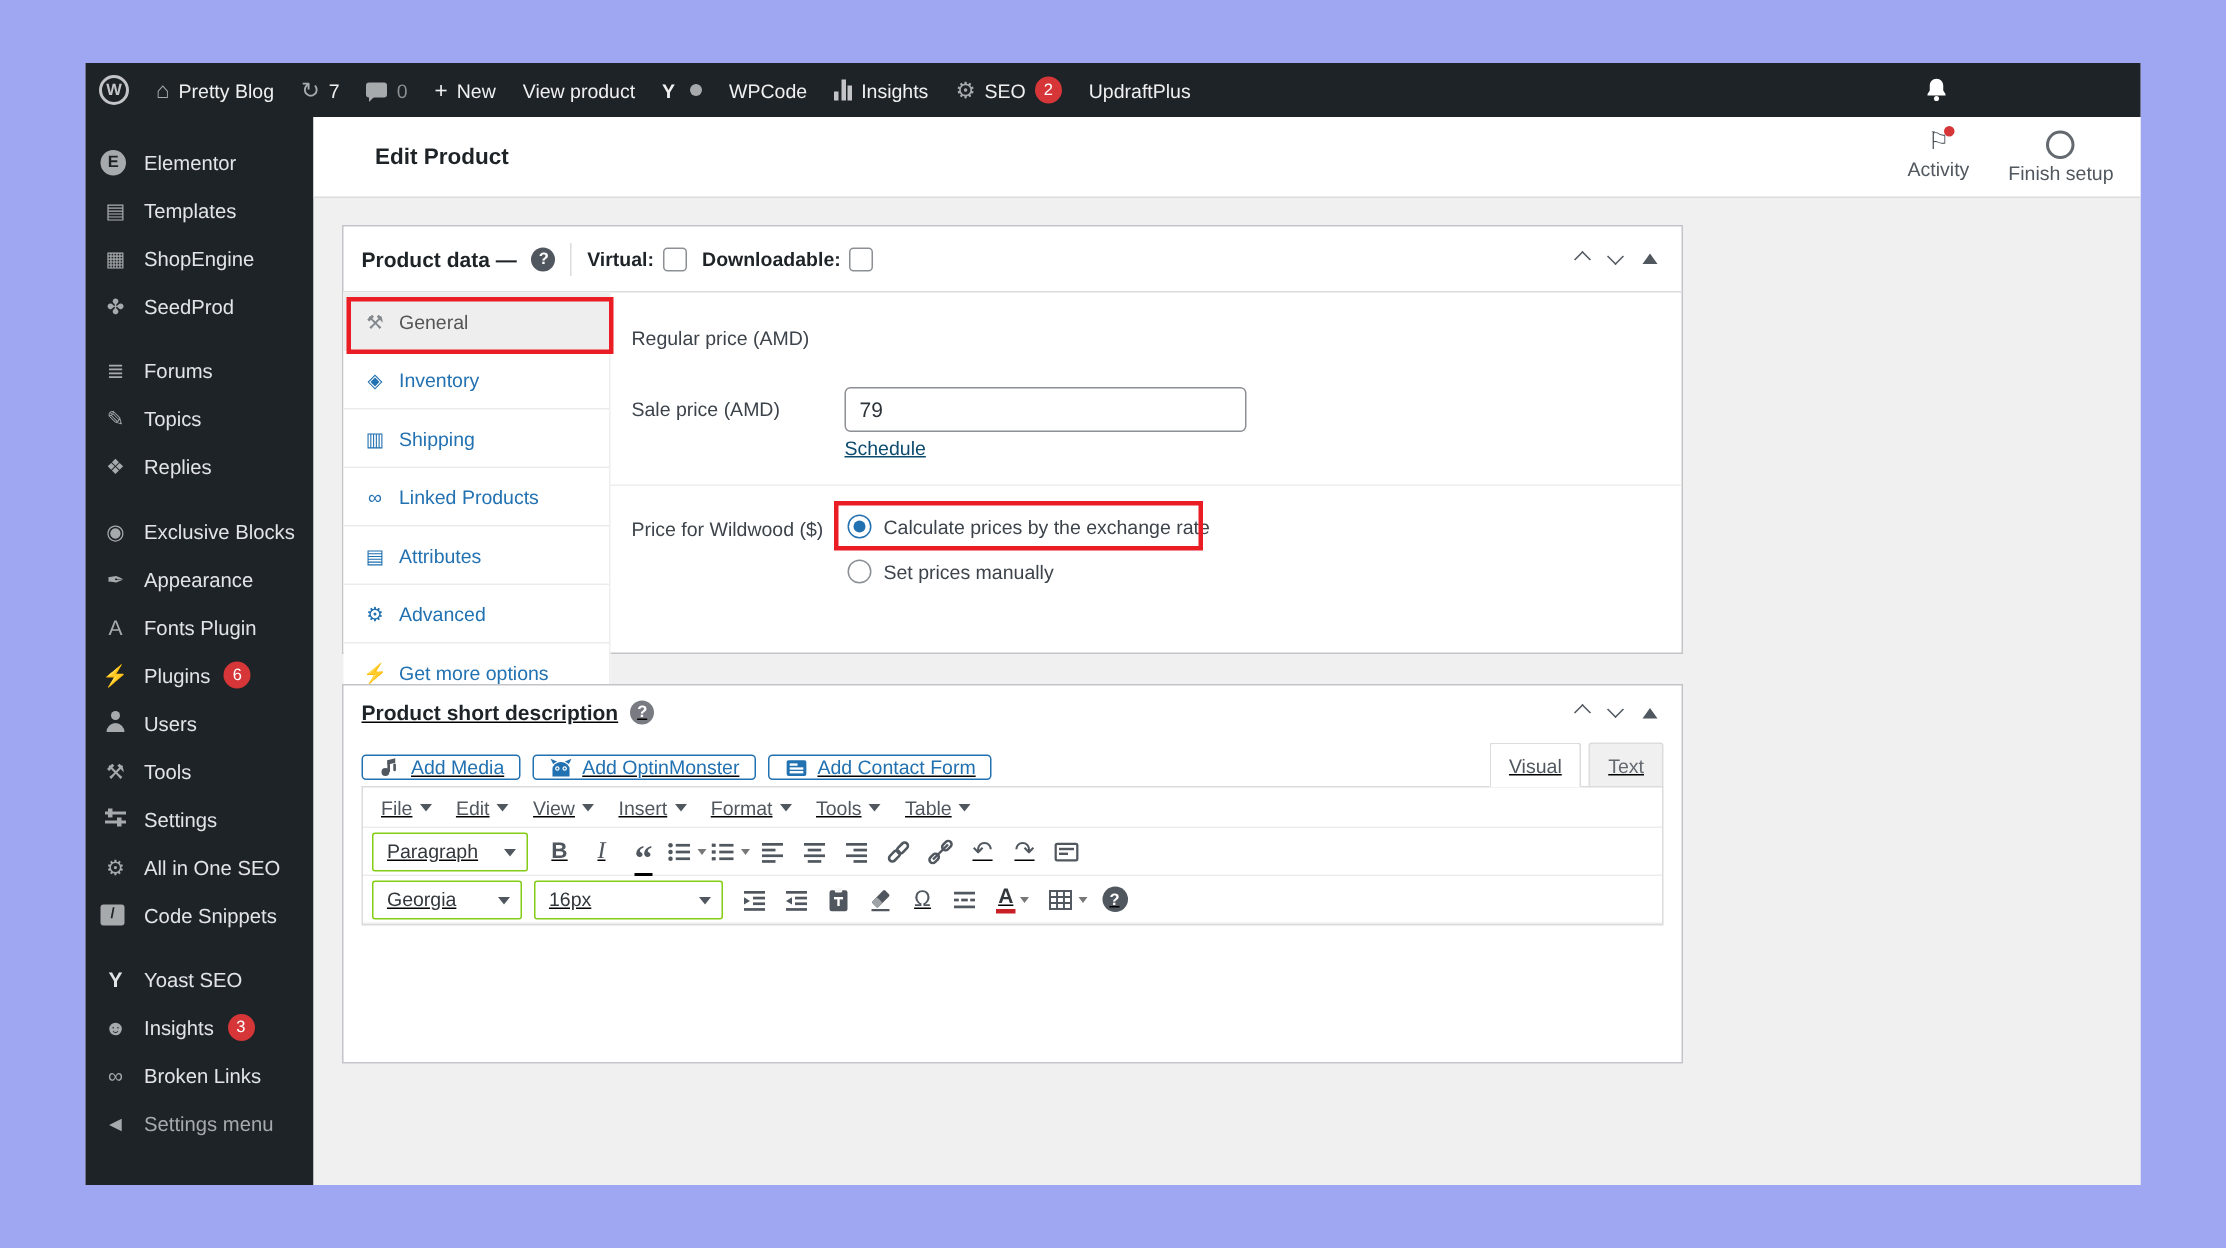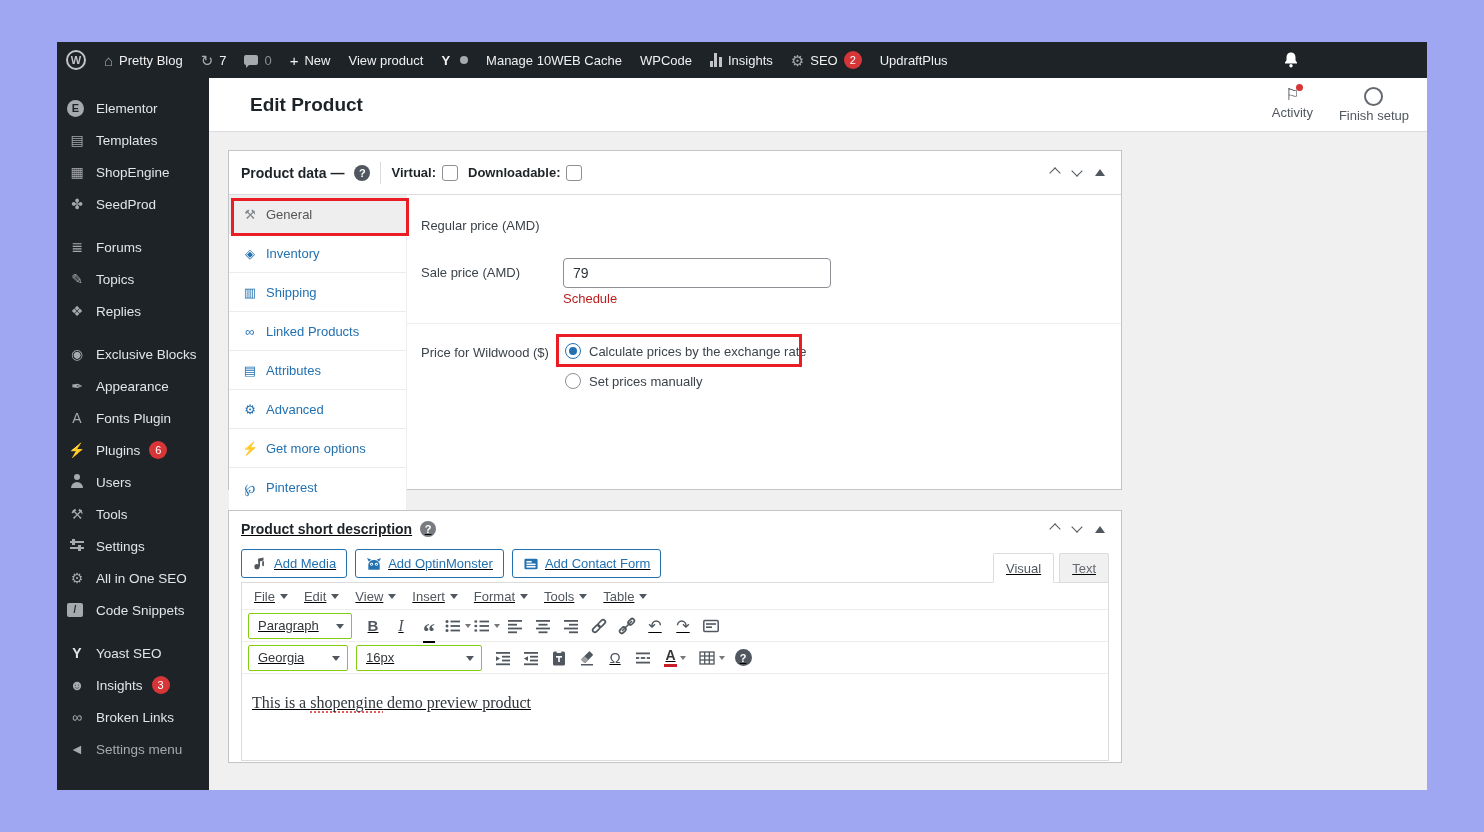--- a/index.html
+++ b/index.html
@@ -34,29 +34,29 @@
   .icon-person { position:relative; width:14px; height:14px; display:inline-block; }
   .icon-person::before { content:""; position:absolute; left:4px; top:0; width:6px; height:6px; border-radius:50%; background:#a7aaad; }
   .icon-person::after { content:""; position:absolute; left:1px; bottom:0; width:12px; height:6px; border-radius:6px 6px 0 0; background:#a7aaad; }
   .icon-sliders { position:relative; width:14px; height:12px; display:inline-block; }
   .icon-sliders::before { content:""; position:absolute; left:0; top:2px; width:14px; height:2px; background:#a7aaad; box-shadow:0 6px 0 #a7aaad; }
   .icon-sliders::after { content:""; position:absolute; left:2px; top:0; width:3px; height:6px; background:#a7aaad; box-shadow:6px 6px 0 #a7aaad; }
 
   
   .main { position:absolute; left:152px; top:36px; width:1218px; height:712px; background:#f0f0f1; overflow:hidden; }
   .page-header { height:54px; background:#fff; border-bottom:1px solid #dcdcde; display:flex; align-items:center; padding:0 18px 0 41px; }
-  .page-title { font-size:19px; font-weight:bold; color:#1d2327; }
+  .page-title { font-size:15px; font-weight:bold; color:#1d2327; }
   .ph-right { margin-left:auto; display:flex; gap:26px; }
   .ph-btn { display:flex; flex-direction:column; align-items:center; gap:2px; color:#50575e; font-size:13px; cursor:pointer; }
   .flag-wrap { position:relative; font-size:16px; line-height:1; color:#3c434a; }
   .flag-dot { position:absolute; right:-4px; top:-3px; width:7px; height:7px; border-radius:50%; background:#d63638; }
   .circle-o { width:19px; height:19px; border:2px solid #646970; border-radius:50%; }
 
   .box { width:894px; margin-left:19px; background:#fff; border:1px solid #c3c4c7; position:relative; }
-  .box1 { margin-top:18px; height:340px; }
+  .box1 { margin-top:18px; height:286px; }
   .box2 { margin-top:20px; height:253px; overflow:hidden;text-decoration:underline; }
 
   
   .pd-header { height:44px; display:flex; align-items:center; padding:0 12px; border-bottom:1px solid #dcdcde; gap:10px; }
   .pd-title { font-size:14px; font-weight:bold; color:#1d2327; white-space:nowrap; }
   .pd-select { position:relative; width:200px; height:30px; border:1px solid #8c8f94; border-radius:4px; font-size:14px; color:#2c3338; line-height:28px; padding:0 26px 0 10px; cursor:pointer; background:#fff; }
   .chev { width:8px; height:8px; border-right:1.8px solid #50575e; border-bottom:1.8px solid #50575e; display:inline-block; }
   .chev.down { transform:rotate(45deg); }
   .chev.up { transform:rotate(-135deg); }
   .pd-select .chev { position:absolute; right:10px; top:9px; }
@@ -70,37 +70,37 @@
   
   .pd-body { display:flex; height:322px; }
   .pd-tabs { width:178px; border-right:1px solid #eee; background:#fff; }
   .pd-tab { height:39px; display:flex; align-items:center; gap:8px; padding-left:13px; font-size:13px; color:#2271b1; border-bottom:1px solid #ececec; cursor:pointer; }
   .pd-tab .ticon-g { width:16px; text-align:center; font-size:13px; }
   .pd-tab.active { background:#eee; color:#555; }
   .pd-tab.active .ticon-g { color:#82878c; }
   .pd-panel { flex:1; position:relative; font-size:13px; color:#3c434a; }
   .f-label { position:absolute; left:14px; width:140px; color:#3c434a; }
   .price-input { position:absolute; left:156px; width:268px; height:30px; border:1px solid #8c8f94; border-radius:4px; font-size:14px; padding:0 9px; font-family:"Liberation Sans",sans-serif; color:#2c3338; }
-  .schedule { position:absolute; left:156px; top:96px; color:#b91c1c; font-size:13px; cursor:pointer; }
+  .schedule { position:absolute; left:156px; top:96px; color:#0c4a6e; text-decoration:underline; font-size:13px; cursor:pointer; }
   .panel-divider { position:absolute; left:0; top:128px; width:100%; height:1px; background:#eee; }
   .radio-row { position:absolute; left:158px; display:flex; align-items:center; gap:8px; cursor:pointer; }
   .radio { width:16px; height:16px; border:1px solid #8c8f94; border-radius:50%; background:#fff; flex:none; position:relative; }
   .radio.checked { border-color:#2271b1; }
   .radio.checked::after { content:""; position:absolute; left:3px; top:3px; width:8px; height:8px; border-radius:50%; background:#2271b1; }
 
   .red-annotation { position:absolute; border:3px solid #ea1c24; z-index:6; pointer-events:none; }
   .red-tab-box { left:2px; top:47px; width:178px; height:38px; }
   .red-radio-box { left:327px; top:183px; width:246px; height:33px; }
 
   
   .sd-header { height:36px; display:flex; align-items:center; gap:8px; padding:0 12px; }
   .sd-title { font-size:14px; font-weight:bold; color:#1d2327; }
   .sd-body { padding:2px 12px 0; }
   .media-row { display:flex; align-items:flex-end; }
-  .media-btn { height:29px; border:1px solid #2271b1; border-radius:3px; background:#fff; color:#2271b1; font-size:13px; display:flex; align-items:center; gap:6px; padding:0 10px; margin-right:8px; margin-bottom:4px; cursor:pointer; }
+  .media-btn { height:17px; border:1px solid #2271b1; border-radius:3px; background:#fff; color:#2271b1; font-size:13px; display:flex; align-items:center; gap:6px; padding:0 10px; margin-right:8px; margin-bottom:4px; cursor:pointer; }
   .editor-tabs { margin-left:auto; display:flex; gap:5px; }
   .switch { height:30px; padding:0 12px; font-size:13px; color:#646970; display:flex; align-items:center; border:1px solid #dcdcde; background:#f0f0f1; cursor:pointer; position:relative; margin-bottom:-1px; border-radius:2px 2px 0 0; }
   .switch.active { background:#fff; border-bottom-color:#fff; z-index:3; color:#50575e; }
   .editor { border:1px solid #dcdcde; background:#fff; position:relative; }
   .mce-menubar { height:27px; display:flex; align-items:center; padding:0 4px; border-bottom:1px solid #ededed; }
   .menu-item { display:flex; align-items:center; gap:5px; padding:0 8px; font-size:13px; color:#50575e; height:27px; cursor:pointer; }
   .menu-caret { width:0; height:0; border-left:4px solid transparent; border-right:4px solid transparent; border-top:5px solid #50575e; }
   .mce-toolbar { height:32px; display:flex; align-items:center; padding:0 6px; gap:2px; border-bottom:1px solid #ededed; }
   .mce-select { position:relative; height:26px; border:1px solid #84cc16; border-radius:2px; background:#fff; font-size:13px; color:#32373c; line-height:24px; padding:0 22px 0 9px; margin-right:6px; cursor:pointer; }
   .mce-select .menu-caret { position:absolute; right:7px; top:10px; }
@@ -145,23 +145,20 @@
         <span>New</span>
       </div>
     <div class="ab-item">
         <span>View product</span>
       </div>
     <div class="ab-item">
         <span style="font-weight:bold">Y</span>
         <span class="yoast-dot"></span>
       </div>
     <div class="ab-item">
-        <span>Manage 10WEB Cache</span>
-      </div>
-    <div class="ab-item">
         <span>WPCode</span>
       </div>
     <div class="ab-item">
         <span class="bars">
           <i></i>
           <i></i>
           <i></i>
         </span>
         <span>Insights</span>
       </div>
@@ -598,21 +595,18 @@
                     <line x1="11.3" y1="3" x2="11.3" y2="15"></line>
                   </g>
                 </svg>
                 <span class="mini-caret"></span>
               </div>
             <div class="tbtn">
                 <span class="help-dark">?</span>
               </div>
           </div>
 
-          <div class="editor-content">
-            <span>This is a </span><span class="misspelled">shopengine</span><span> demo preview product</span>
-          </div>
         </div>
       </div>
     </div>
 
   </div>
 </div>
 
 </body></html>

